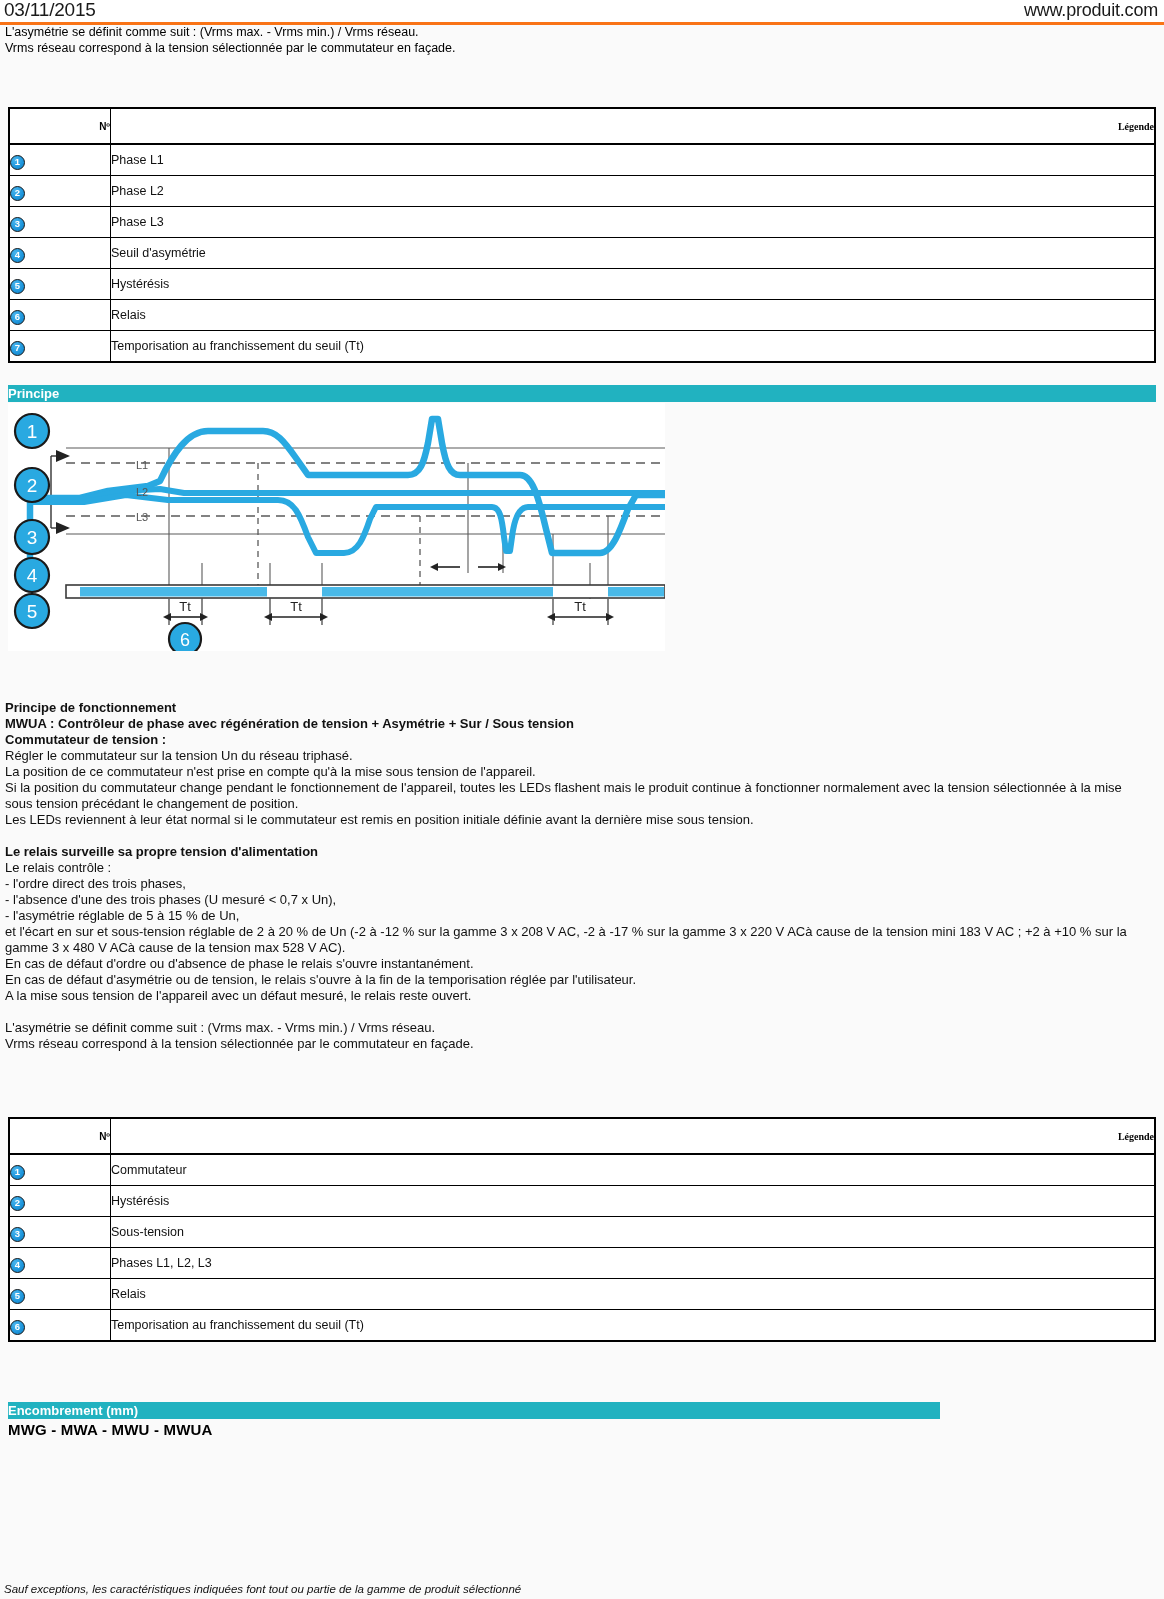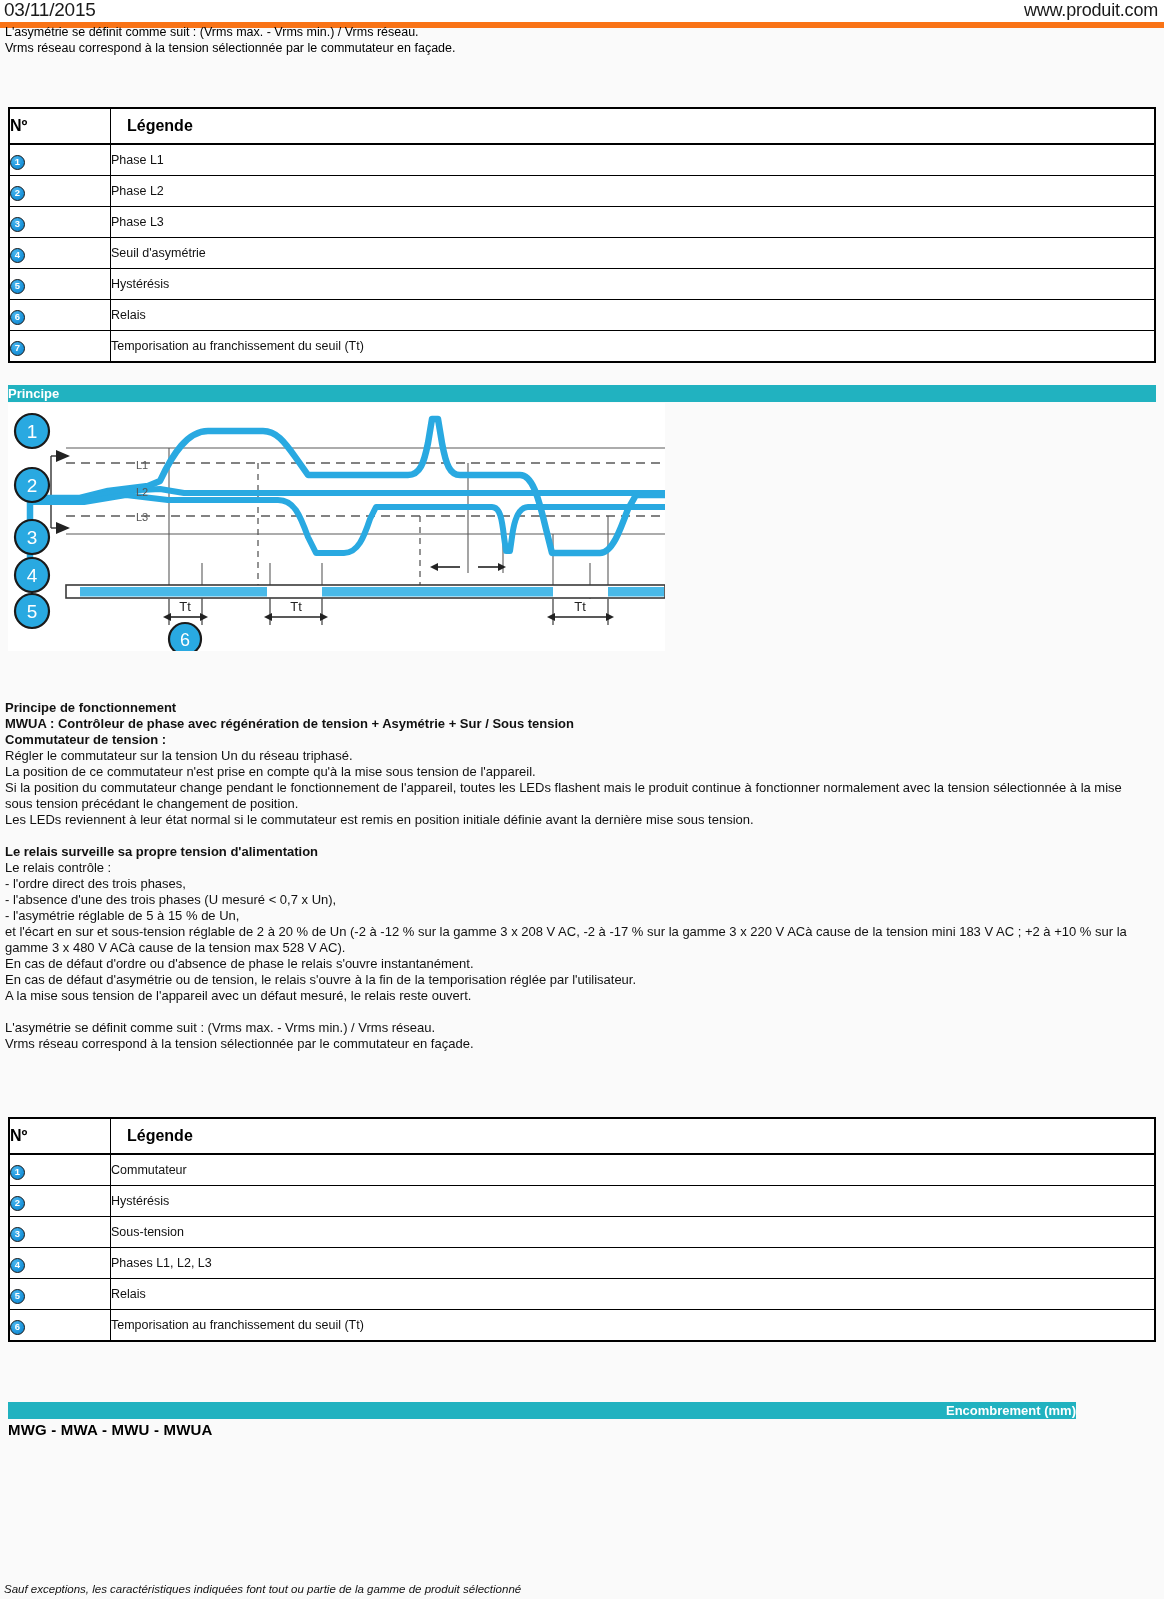--- a/index.html
+++ b/index.html
@@ -23,21 +23,21 @@
     overflow: hidden;
   }
 
   
   .header {
     position: absolute;
     top: 0; left: 0;
     width: 1164px;
     height: 22px;
     background: #ffffff;
-    border-bottom: 6px solid #f97316;
+    border-bottom: 3px solid #f97316;
   }
   .header-date {
     position: absolute;
     left: 4px; top: -1px;
     font-size: 19px;
     letter-spacing: -0.2px;
     color: #1a1a1a;
   }
   .header-site {
     position: absolute;
@@ -70,26 +70,26 @@
     height: 30px;
     vertical-align: middle;
     background: #fff;
   }
   .legend-table th {
     height: 34px;
     border-bottom: 2px solid #000;
   }
   .col-no { width: 100px; }
   .hdr-cell {
-    text-align: left;
-    font-size: 16px;
+    text-align: right;
+    font-size: 10px;
     font-weight: bold;
     padding-left: 8px;
   }
-  .hdr-cell.legend { padding-left: 16px; }
+  .hdr-cell.legend { padding-left: 16px; font-family: Liberation Serif, serif; }
   .cell-label {
     font-size: 12.5px;
     padding-left: 8px;
     color: #111;
     margin-top: 12px;
   }
   .badge-cell { text-align: left; padding-left: 8px; }
 
   
   .badge {
@@ -399,18 +399,18 @@
           <td class="badge-cell col-no"><span class="badge">5</span></td>
           <td class="cell-label">Relais</td>
         </tr>
         <tr>
           <td class="badge-cell col-no"><span class="badge">6</span></td>
           <td class="cell-label">Temporisation au franchissement du seuil (Tt)</td>
         </tr>
       </tbody>
   </table>
 
-  <div class="banner" style="top:1402px; width:1068px;text-align:right;">Encombrement (mm)</div>
+  <div class="banner" style="top:1402px; width:932px;">Encombrement (mm)</div>
   <div class="model-line" style="top:1421px;">MWG - MWA - MWU - MWUA</div>
 
   <div class="footer">Sauf exceptions, les caractéristiques indiquées font tout ou partie de la gamme de produit sélectionné</div>
 
 </div>
 
 </body></html>

